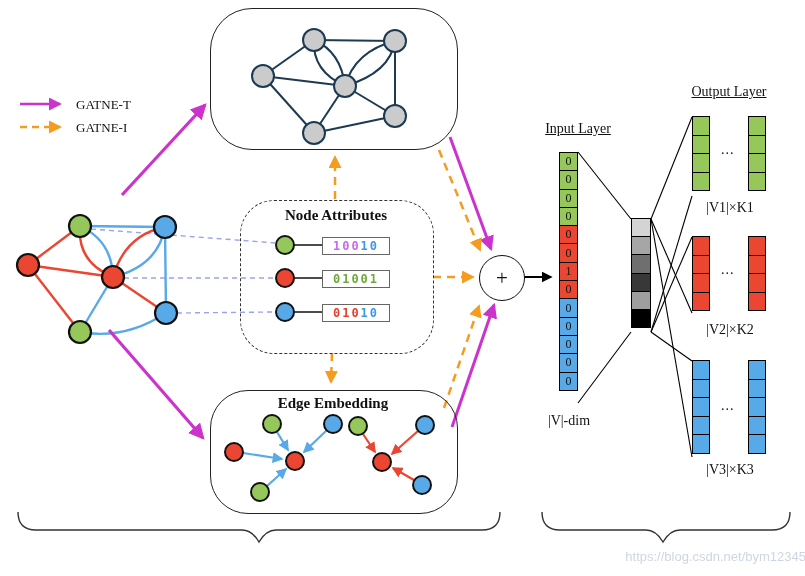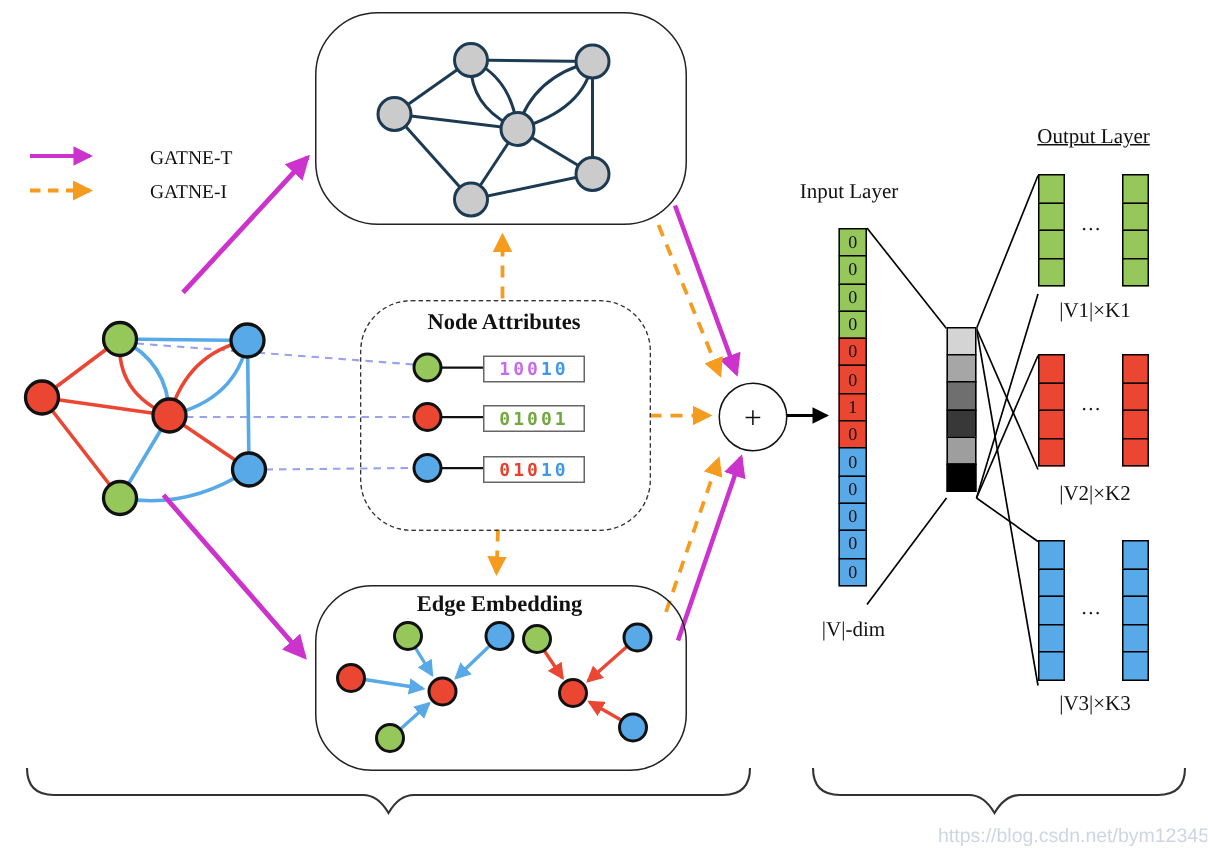--- a/index.html
+++ b/index.html
@@ -2,21 +2,21 @@
 <html style="--green: #95C75A; --red: #EA4632; --blue: #57A9E8; --gray: #CBCBCB; --navy: #1C3A52; --magenta: #CC33CC; --orange: #F59B1E; --link_dash: #9AA2EE;"><head>
 <meta charset="utf-8">
 <style>
   html,body{margin:0;padding:0;background:#fff;}
   #stage{position:relative;width:805px;height:576px;background:#fff;overflow:hidden;
          font-family:"Liberation Serif", serif;color:#111;}
   #stage svg{position:absolute;left:0;top:0;}
   .box{position:absolute;border:1.6px solid #222;background:transparent;}
   .box-title{position:absolute;text-align:center;font-weight:bold;font-size:15px;}
   .lbl{position:absolute;text-align:center;font-size:14px;line-height:1.15;}
-  .legend-lbl{position:absolute;font-size:13px;margin-left:24px;}
+  .legend-lbl{position:absolute;font-size:13px;}
   .node{position:absolute;border-radius:50%;border:2px solid #111;box-sizing:border-box;}
   .plus-circle{position:absolute;left:479px;top:255px;width:44px;height:44px;border-radius:50%;
        border:1.6px solid #111;background:#fff;display:flex;align-items:center;justify-content:center;
        font-size:21px;font-family:"Liberation Serif",serif;}
   .vec-box{position:absolute;width:66px;height:16px;border:1.5px solid #666;background:#fff;
        display:flex;align-items:center;justify-content:center;font-family:"DejaVu Sans Mono",monospace;
        font-size:12px;font-weight:bold;letter-spacing:2px;line-height:1;}
   .col{position:absolute;display:flex;flex-direction:column;}
   .cell{box-sizing:border-box;border:1px solid #000;margin-top:-1px;display:flex;align-items:center;
        justify-content:center;font-size:12px;font-family:"Liberation Serif",serif;}
@@ -213,21 +213,21 @@
       <span style="color: rgb(232, 64, 44);">1</span>
       <span style="color: rgb(232, 64, 44);">0</span>
       <span style="color: rgb(62, 151, 232);">1</span>
       <span style="color: rgb(62, 151, 232);">0</span>
     </div>
 
   <div class="plus-circle">
     <span>+</span>
   </div>
 
-  <div class="lbl" style="left:524px;top:121px;width:84px;">Input Layer</div>
+  <div class="lbl" style="left:536px;top:121px;width:84px;text-decoration:underline;">Input Layer</div>
   <div class="lbl" style="left:538px;top:413px;width:62px;text-align:center;">|V|-dim</div>
   <div class="lbl" style="left:678px;top:84px;width:102px;text-decoration:underline;">Output Layer</div>
 
   <div class="col" id="input-col" style="left:559px;top:152px;width:19px;">
       <div class="cell" style="height: 19.3px; background: rgb(149, 199, 90);">0</div>
       <div class="cell" style="height: 19.3px; background: rgb(149, 199, 90);">0</div>
       <div class="cell" style="height: 19.3px; background: rgb(149, 199, 90);">0</div>
       <div class="cell" style="height: 19.3px; background: rgb(149, 199, 90);">0</div>
       <div class="cell" style="height: 19.3px; background: rgb(234, 70, 50);">0</div>
       <div class="cell" style="height: 19.3px; background: rgb(234, 70, 50);">0</div>

